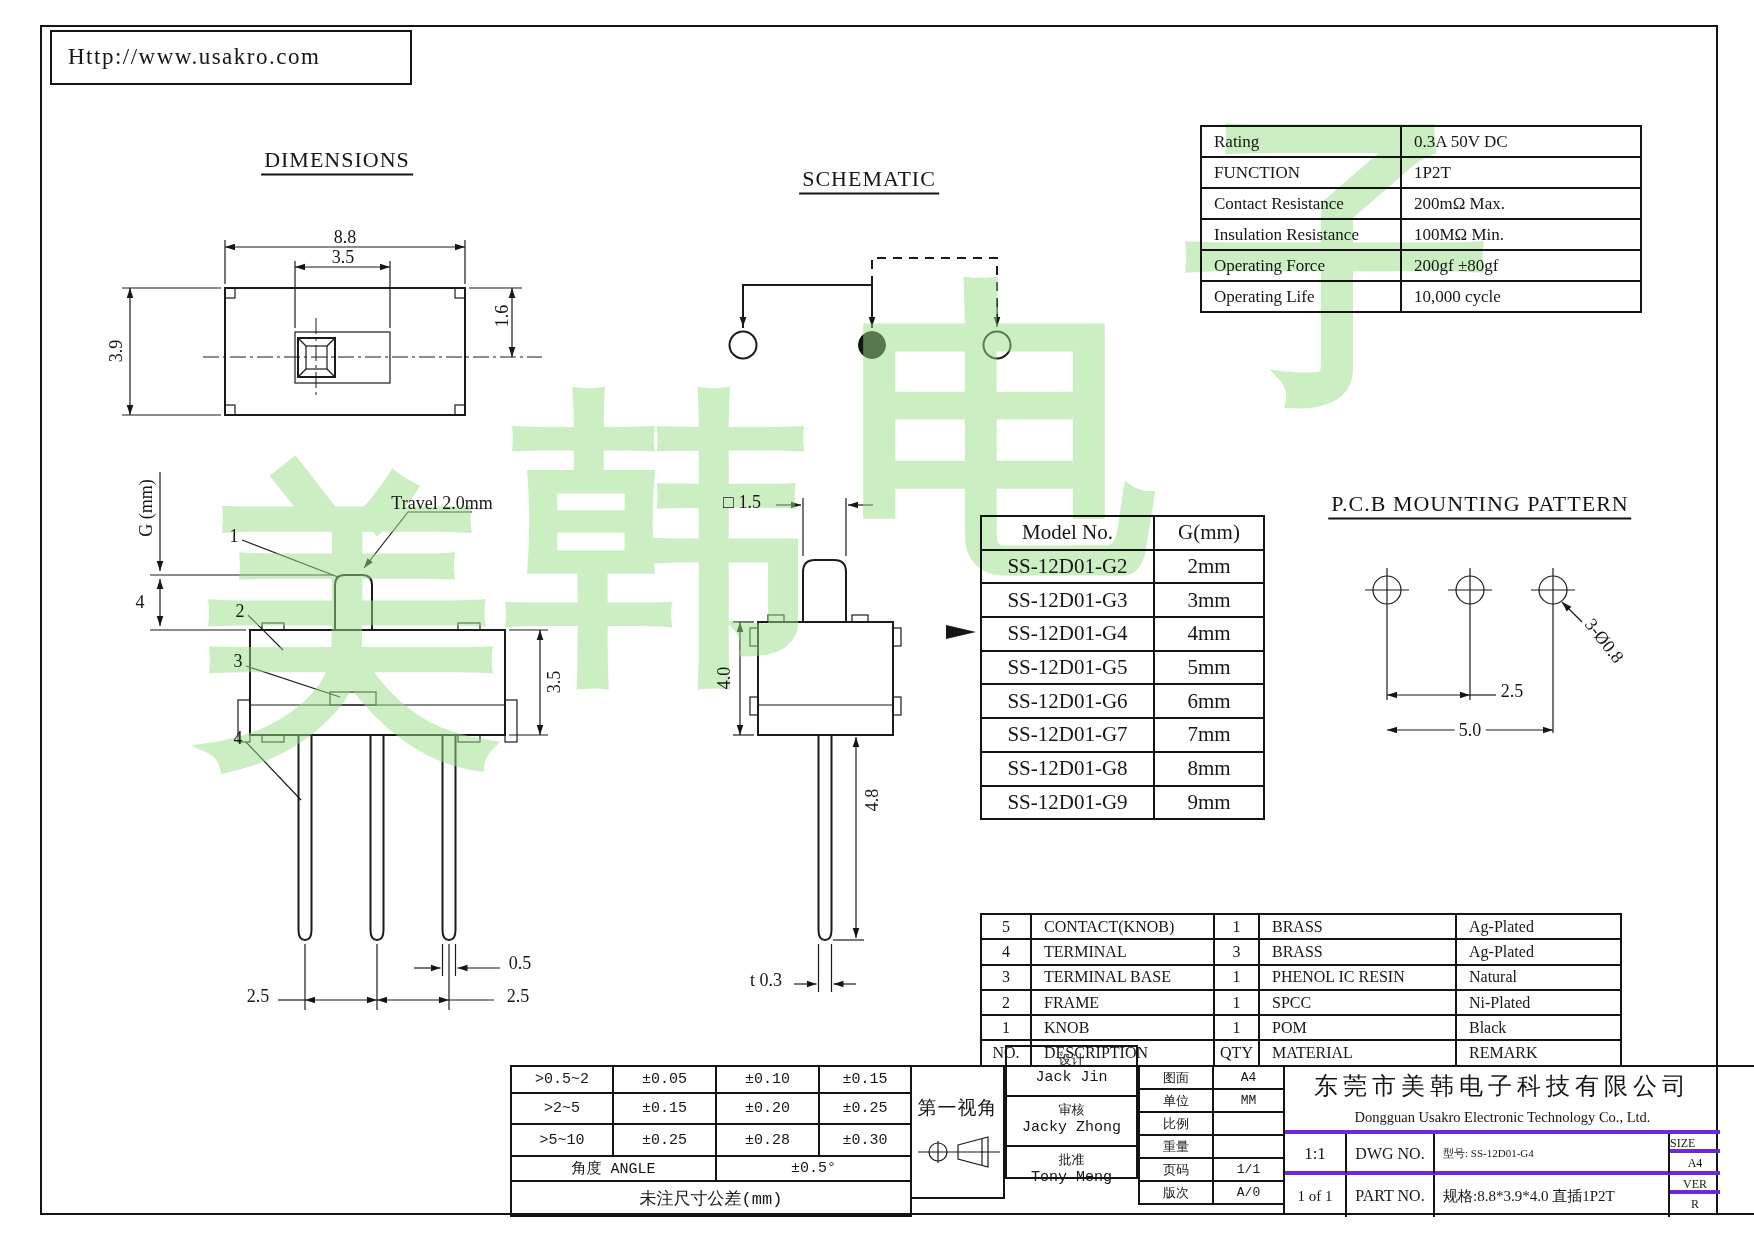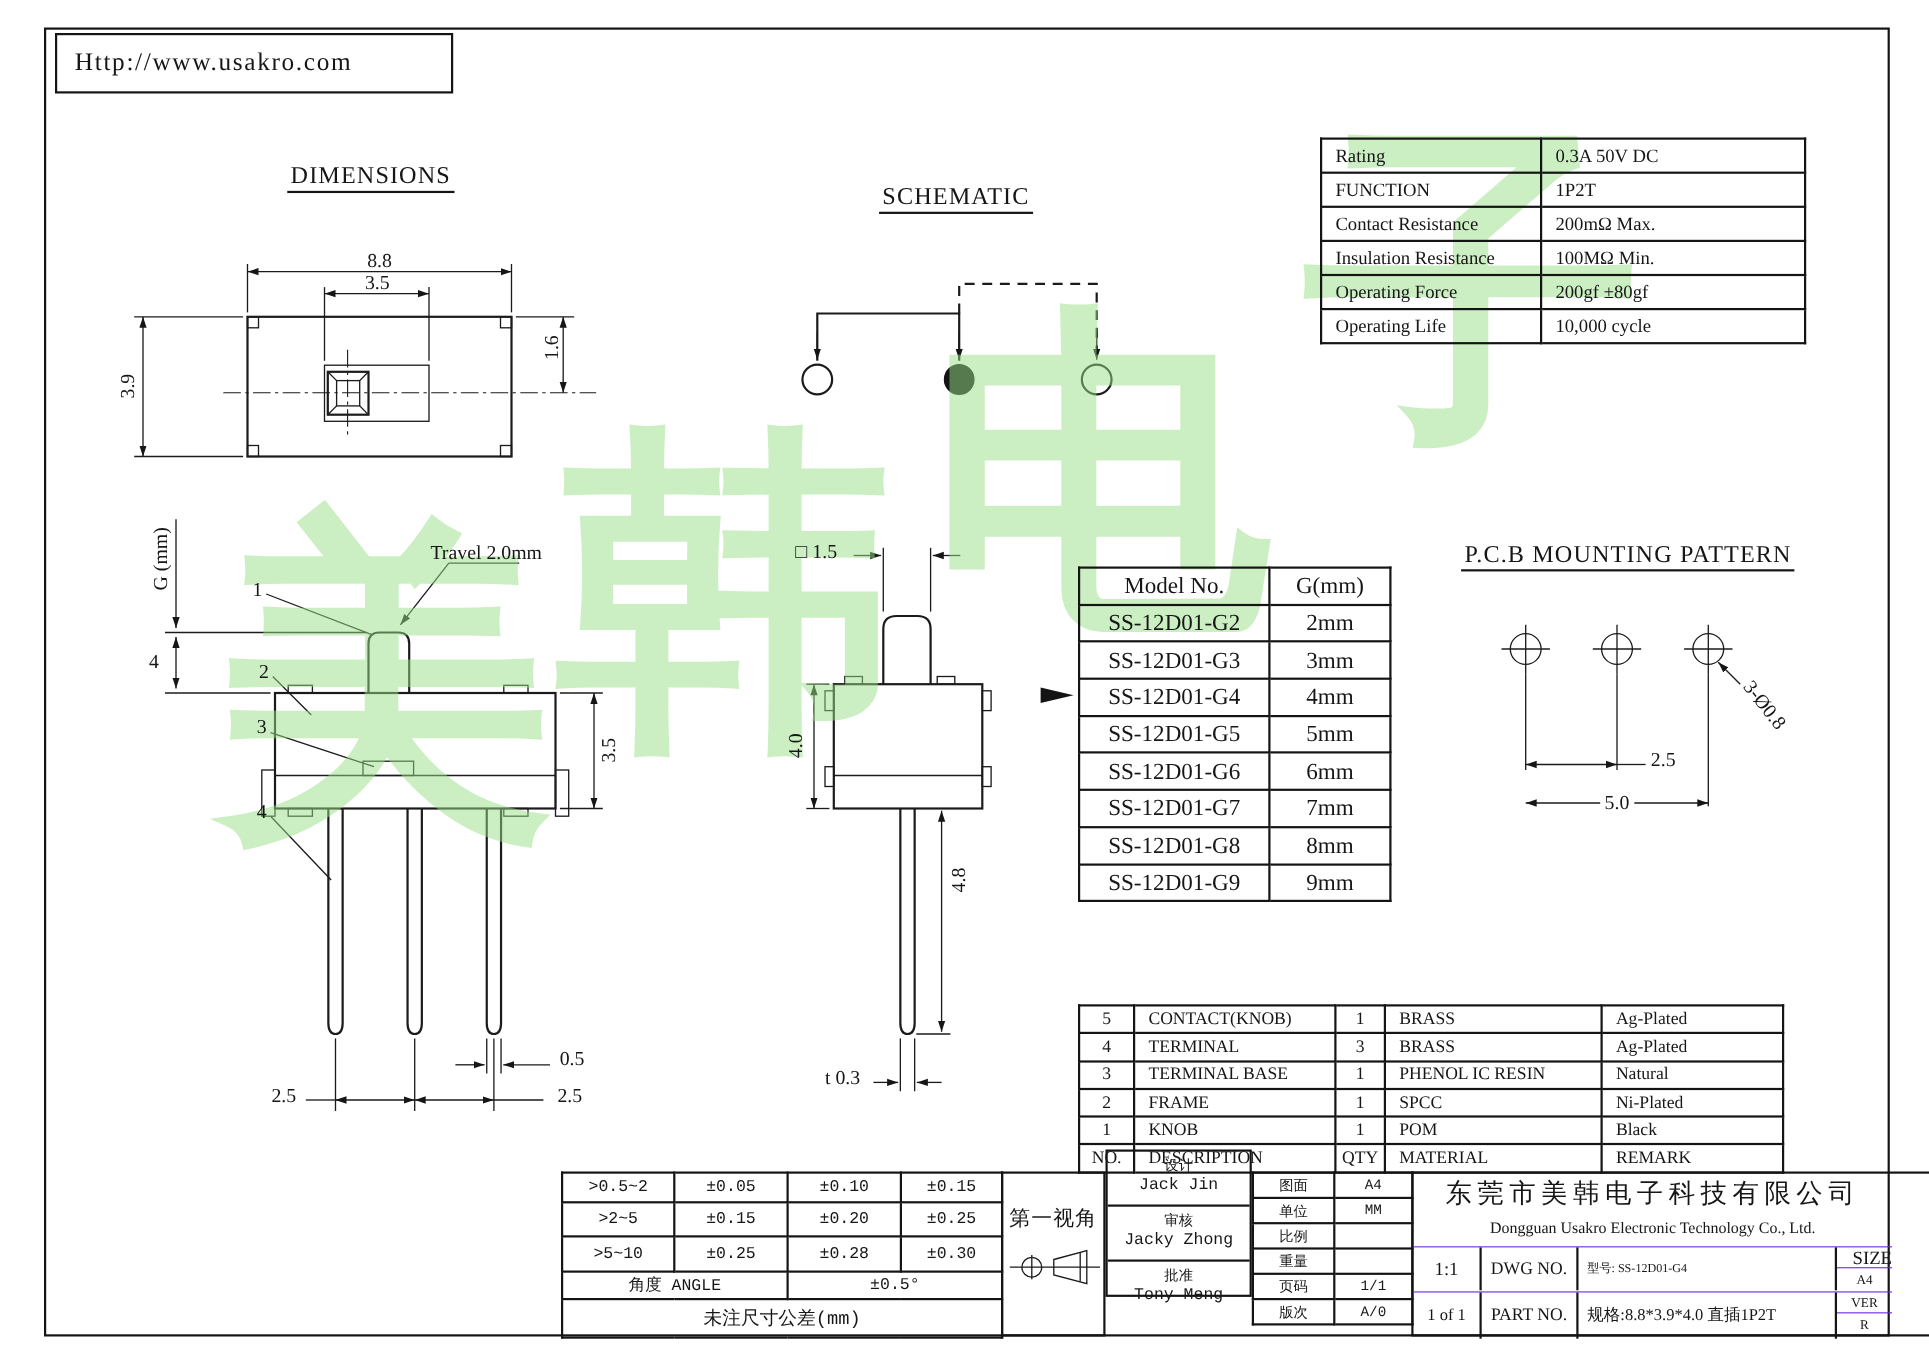--- a/index.html
+++ b/index.html
@@ -30,21 +30,21 @@
   .role-cell{height:50px;border-bottom:2px solid #141414;box-sizing:border-box;text-align:center;}
   .role-cell:last-child{border-bottom:none;}
   .role-lbl{font-size:13px;padding-top:4px;}
   .role-name{font-size:15px;}
   .meta-table{left:1138px;top:1065px;width:145px;font-size:13px;text-align:center;}
   .meta-table td{height:21px;}
   .tri{position:absolute;z-index:3;width:0;height:0;border-left:30px solid #141414;border-top:7px solid transparent;border-bottom:7px solid transparent;}
   .co-row{position:absolute;left:0;box-sizing:border-box;width:435px;}
   .cell{position:absolute;box-sizing:border-box;overflow:hidden;white-space:nowrap;}
   .br{border-right:2px solid #141414;}
-  .bb{border-bottom:1px solid #6d28d9;}
+  .bb{border-bottom:4px solid #6d28d9;}
 </style>
 </head>
 <body>
 
 <div class="page-border"></div>
 
 <div class="wm" style="left:350px;top:620px;">美</div>
 <div class="wm" style="left:660px;top:540px;">韩</div>
 <div class="wm" style="left:1000px;top:430px;">电</div>
 <div class="wm" style="left:1340px;top:265px;">子</div>
@@ -392,21 +392,21 @@
   <tr style="height:25px;">
     <td colspan="2">角度 ANGLE</td>
     <td colspan="2">±0.5°</td>
   </tr>
   <tr style="height:35px;">
     <td colspan="4" style="font-size:17px;">未注尺寸公差(mm)</td>
   </tr>
 </tbody>
   </table>
 
-<div class="tb-box" style="left:910px;top:1065px;width:95px;height:150px;">
+<div class="tb-box" style="left:910px;top:1065px;width:95px;height:134px;">
   <div style="text-align:center;margin-top:28px;font-size:19px;letter-spacing:1px;">第一视角</div>
 </div>
 
 <div class="tb-box" style="left:1005px;top:1045px;width:133px;height:134px;">
   <div class="role-cell">
     <div class="role-lbl">设计</div>
     <div class="role-name mono">Jack Jin</div>
   </div>
   <div class="role-cell">
     <div class="role-lbl">审核</div>
@@ -451,21 +451,21 @@
 </tbody>
   </table>
 
 <div class="tb-box" style="left:1283px;top:1065px;width:485px;height:150px;padding-left:44px;">
   <div class="co-row" style="top:0;height:36px;line-height:38px;text-align:center;font-size:24px;letter-spacing:5px;">东莞市美韩电子科技有限公司</div>
   <div class="co-row bb" style="top:36px;height:31px;line-height:28px;text-align:center;font-size:14.5px;">Dongguan Usakro Electronic Technology Co., Ltd.</div>
   <div class="co-row bb" style="top:67px;height:41px;">
     <div class="cell br" style="left:0;top:0;width:62px;height:39px;line-height:39px;text-align:center;font-size:17px;">1:1</div>
     <div class="cell br" style="left:62px;top:0;width:88px;height:39px;line-height:39px;text-align:center;font-size:16px;">DWG NO.</div>
     <div class="cell br" style="left:150px;top:0;width:235px;height:39px;line-height:39px;padding-left:8px;font-size:11px;">型号: SS-12D01-G4</div>
-    <div class="cell bb" style="left:385px;top:0;width:50px;height:19px;line-height:19px;text-align:right;font-size:17px;">SIZE</div>
+    <div class="cell bb" style="left:385px;top:0;width:50px;height:19px;line-height:19px;text-align:left;font-size:12px;">SIZE</div>
     <div class="cell" style="left:385px;top:19px;width:50px;height:20px;line-height:20px;text-align:center;font-size:12px;">A4</div>
   </div>
   <div class="co-row" style="top:108px;height:42px;">
     <div class="cell br" style="left:0;top:0;width:62px;height:42px;line-height:42px;text-align:center;font-size:15px;">1 of 1</div>
     <div class="cell br" style="left:62px;top:0;width:88px;height:42px;line-height:42px;text-align:center;font-size:16px;">PART NO.</div>
     <div class="cell br" style="left:150px;top:0;width:235px;height:42px;line-height:42px;padding-left:8px;font-size:15px;">规格:8.8*3.9*4.0 直插1P2T</div>
     <div class="cell bb" style="left:385px;top:0;width:50px;height:19px;line-height:19px;text-align:center;font-size:12px;">VER</div>
     <div class="cell" style="left:385px;top:19px;width:50px;height:23px;line-height:21px;text-align:center;font-size:12px;">R</div>
   </div>
 </div>

